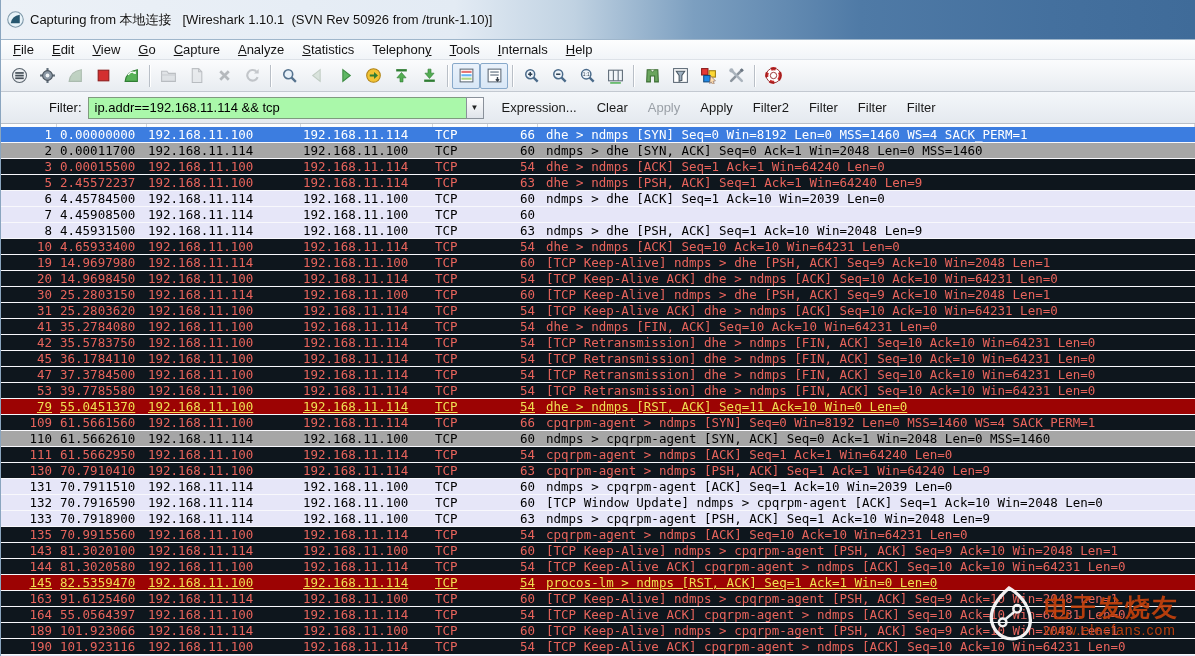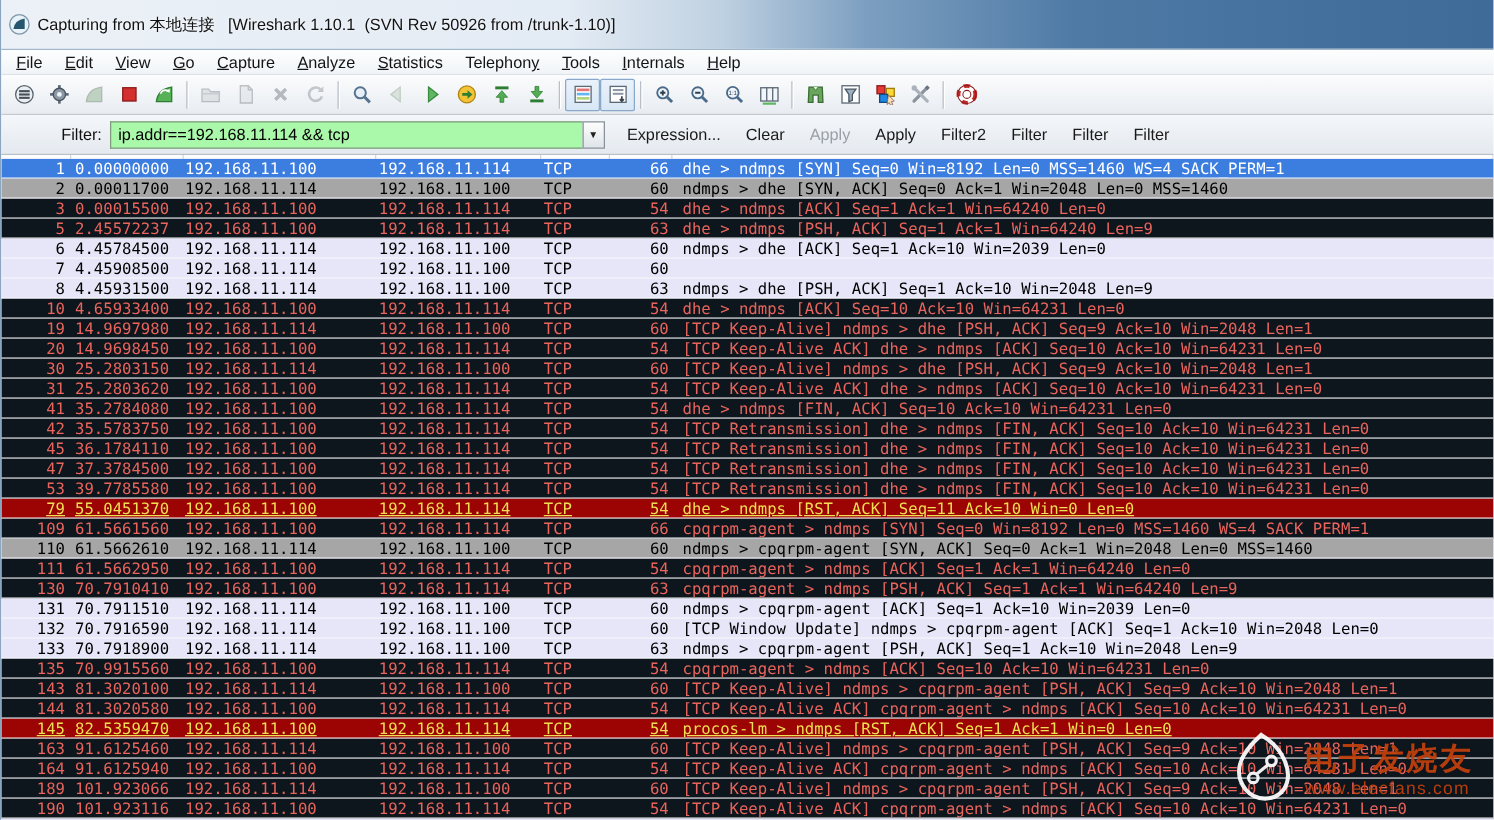--- a/index.html
+++ b/index.html
@@ -578,21 +578,21 @@
         <span class="c-no">163</span>
         <span class="c-time">91.6125460</span>
         <span class="c-src">192.168.11.114</span>
         <span class="c-dst">192.168.11.100</span>
         <span class="c-pro">TCP</span>
         <span class="c-len">60</span>
         <span class="c-inf">[TCP Keep-Alive] ndmps &gt; cpqrpm-agent [PSH, ACK] Seq=9 Ack=10 Win=2048 Len=1</span>
       </div>
       <div class="prow colgrid row-dark">
         <span class="c-no">164</span>
-        <span class="c-time">91.6125940</span>
+        <span class="c-time">55.0564397</span>
         <span class="c-src">192.168.11.100</span>
         <span class="c-dst">192.168.11.114</span>
         <span class="c-pro">TCP</span>
         <span class="c-len">54</span>
         <span class="c-inf">[TCP Keep-Alive ACK] cpqrpm-agent &gt; ndmps [ACK] Seq=10 Ack=10 Win=64231 Len=0</span>
       </div>
       <div class="prow colgrid row-dark">
         <span class="c-no">189</span>
         <span class="c-time">101.923066</span>
         <span class="c-src">192.168.11.114</span>

